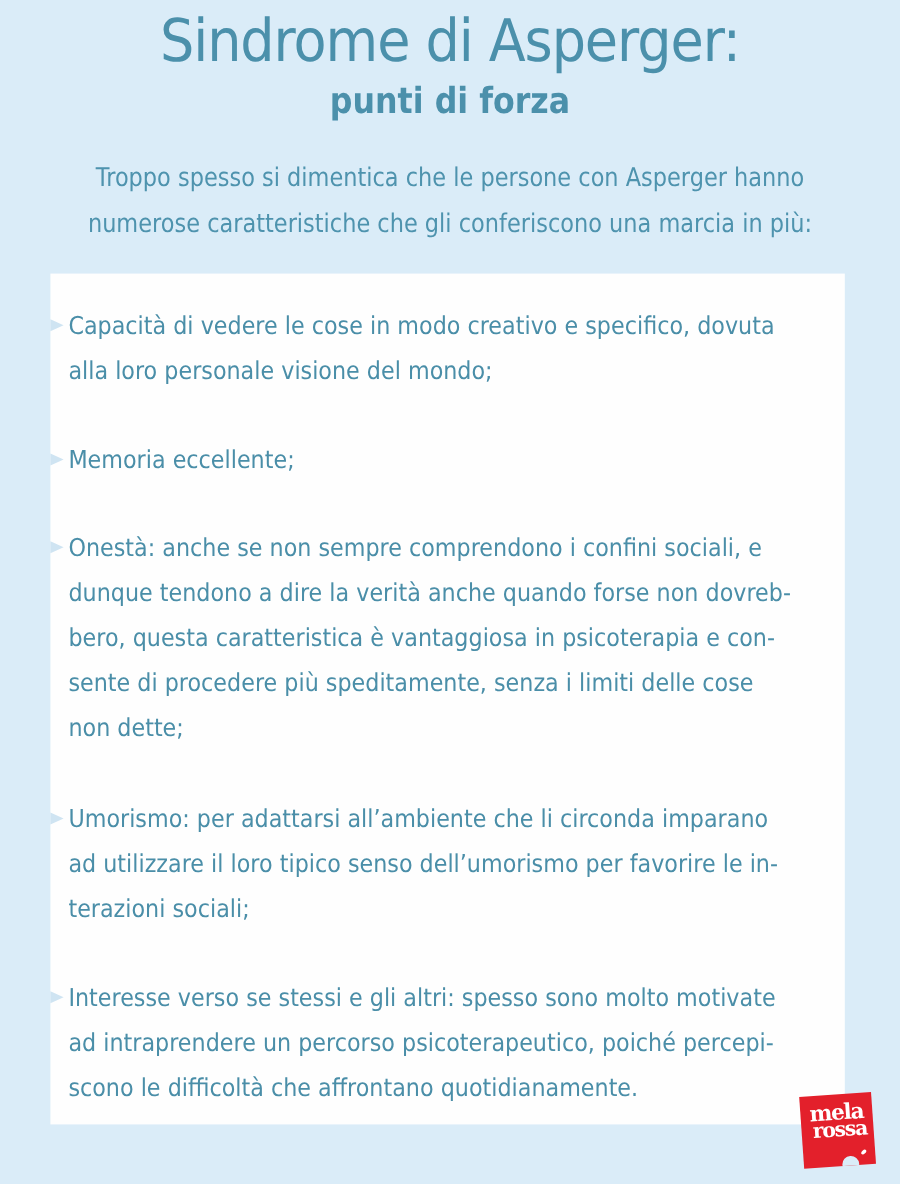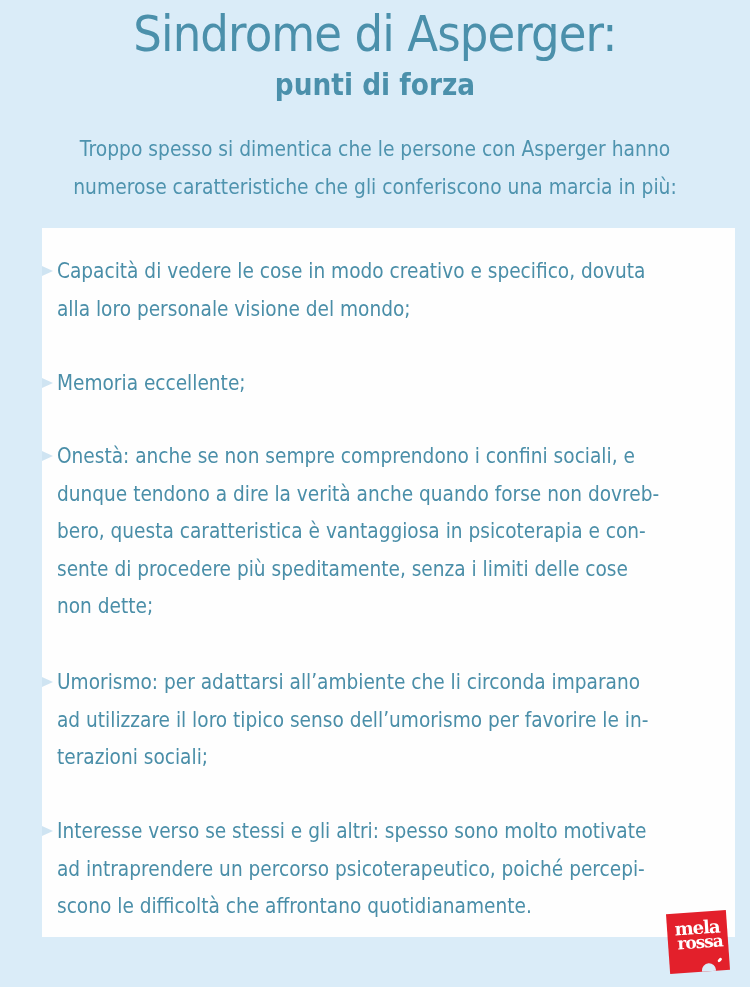--- a/index.html
+++ b/index.html
@@ -57,21 +57,20 @@
       transform-origin: center;
     }
     .intro span { display: block; white-space: nowrap; }
     .card {
       position: absolute;
       left: 42px;
       top: 228px;
       width: 662px;
       height: 709px;
       background: #fefefe;
-      padding-left: 31px;
     }
     .item {
       position: absolute;
       left: 0;
       width: 662px;
     }
     .bullet {
       position: absolute;
       left: 0;
       top: 13px;

